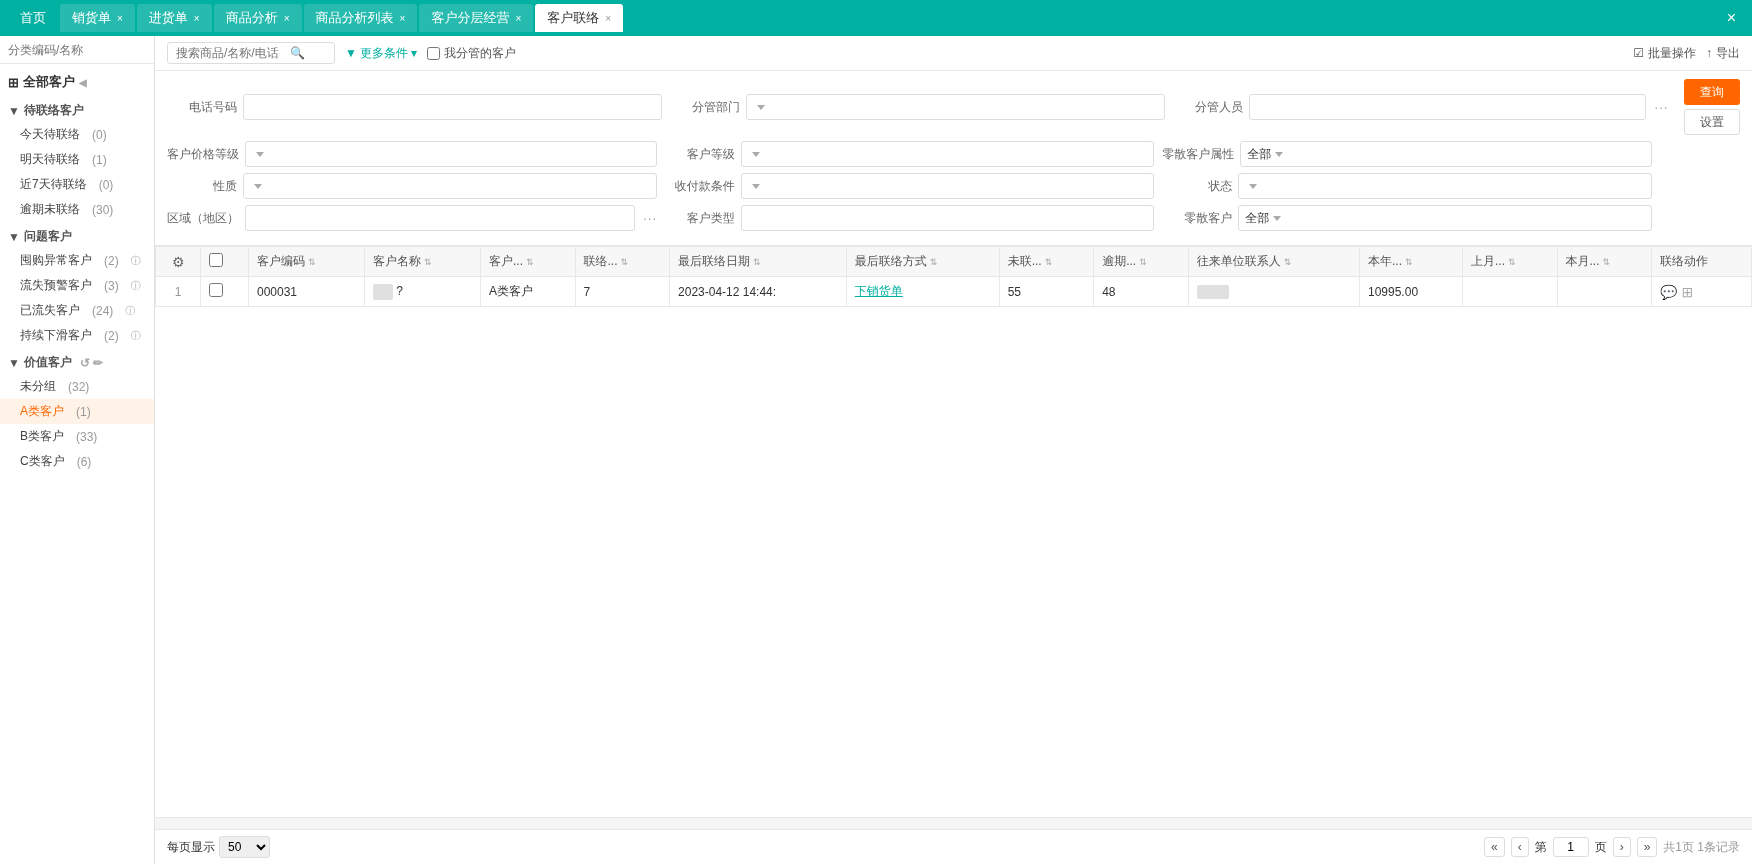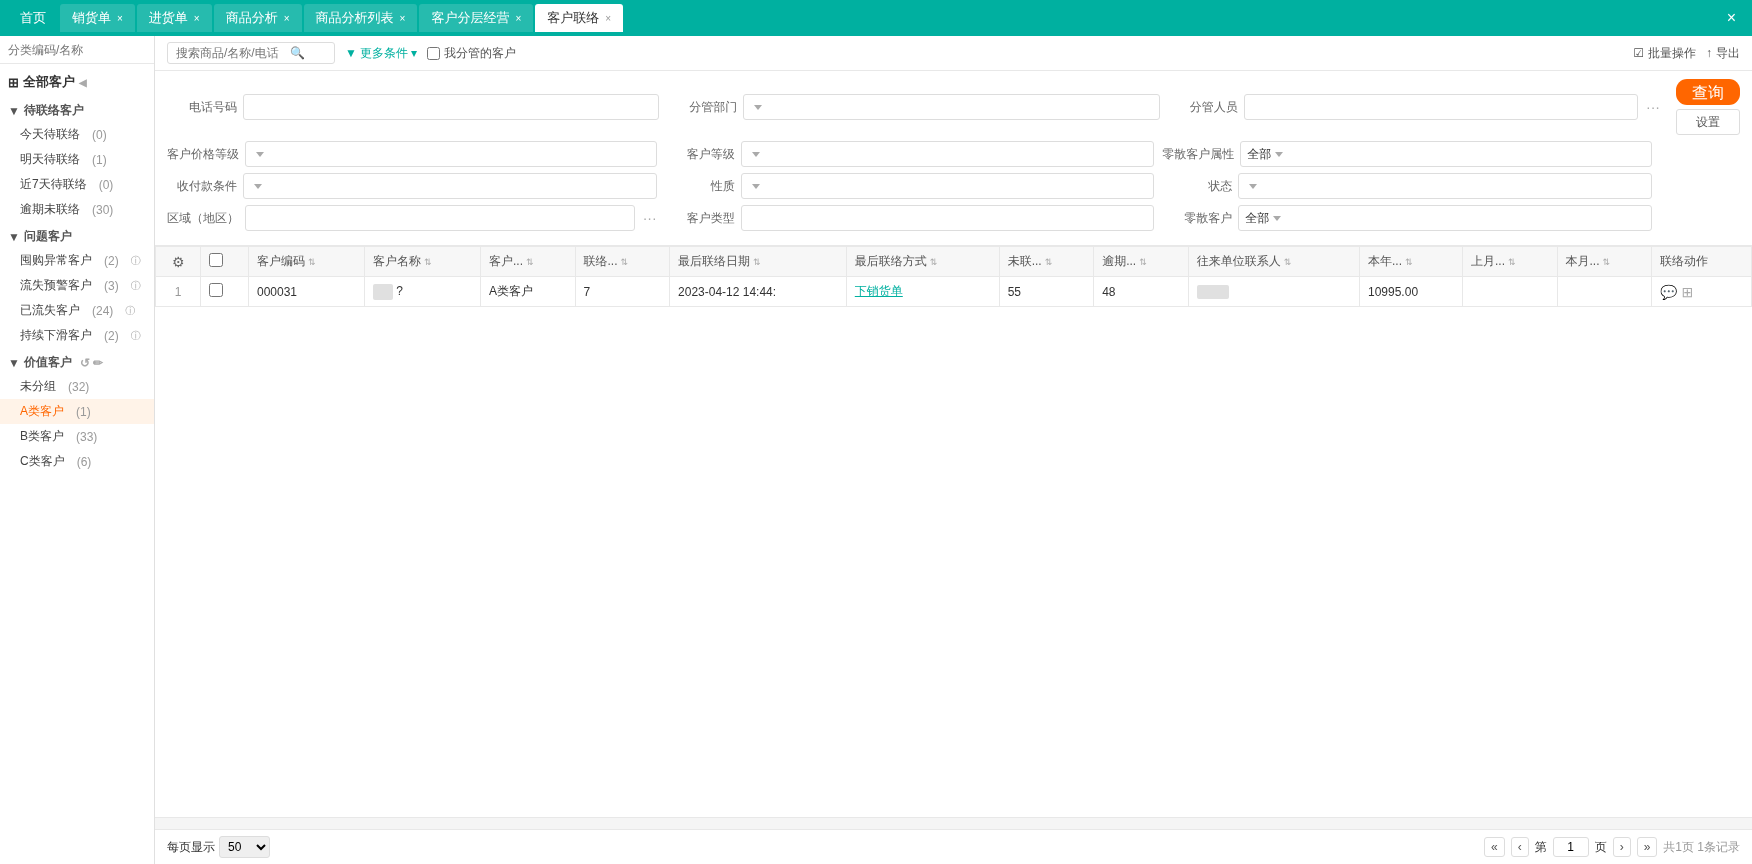--- a/index.html
+++ b/index.html
@@ -225,23 +225,23 @@
     .action-buttons {
       display: flex;
       flex-direction: column;
       gap: 4px;
       margin-left: 8px;
     }
     .btn-query {
       background: #f60;
       color: #fff;
       border: none;
-      border-radius: 11px;
+      border-radius: 3px;
       padding: 4px 16px;
-      font-size: 16px;
+      font-size: 12px;
       cursor: pointer;
       height: 26px;
     }
     .btn-settings {
       background: #fff;
       color: #555;
       border: 1px solid #ddd;
       border-radius: 3px;
       padding: 4px 1px;
       font-size: 12px;
@@ -540,28 +540,28 @@
           <span class="filter-label">零散客户属性</span>
           <div class="filter-select">
             <span>全部</span>
             <span class="chev triangle-down"></span>
           </div>
         </div>
         <div style="width: 80px;"></div>
       </div>
       <div class="filter-row">
         <div class="filter-field">
+          <span class="filter-label">性质</span>
+          <div class="filter-select">
+            <span></span>
+            <span class="chev triangle-down"></span>
+          </div>
+        </div>
+        <div class="filter-field">
           <span class="filter-label">收付款条件</span>
-          <div class="filter-select">
-            <span></span>
-            <span class="chev triangle-down"></span>
-          </div>
-        </div>
-        <div class="filter-field">
-          <span class="filter-label">性质</span>
           <div class="filter-select">
             <span></span>
             <span class="chev triangle-down"></span>
           </div>
         </div>
         <div class="filter-field">
           <span class="filter-label">状态</span>
           <div class="filter-select">
             <span></span>
             <span class="chev triangle-down"></span>

